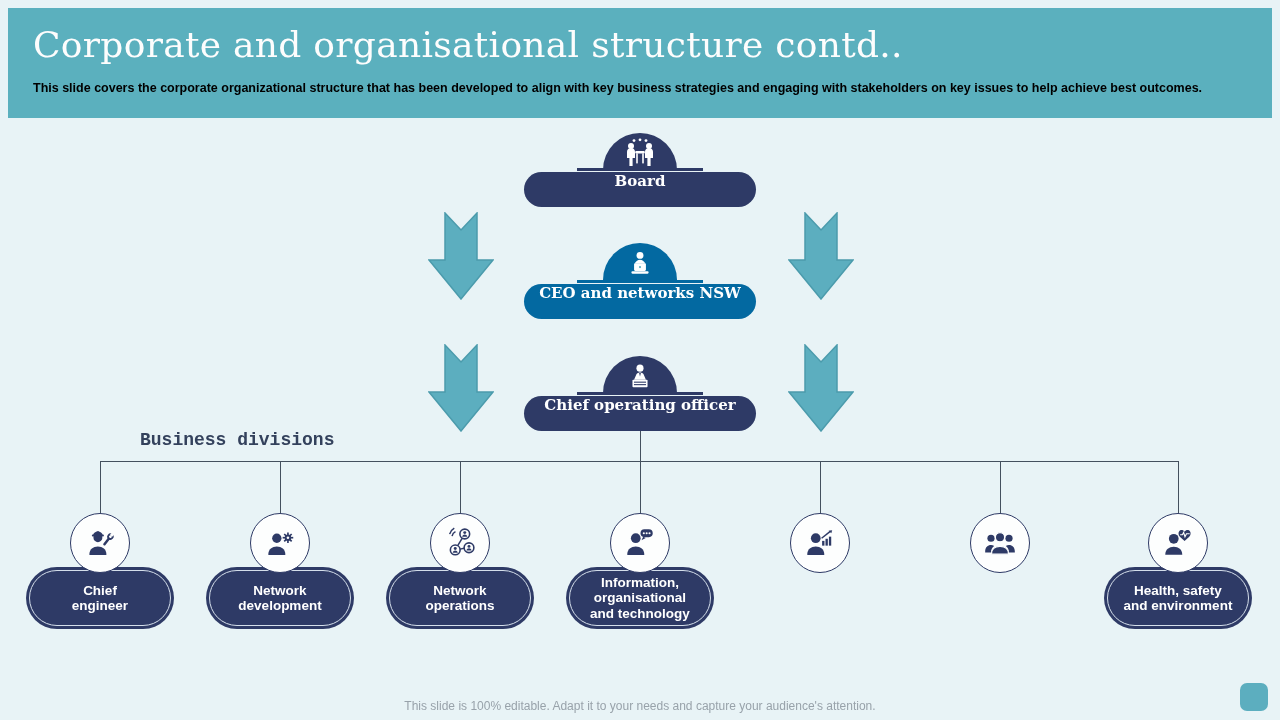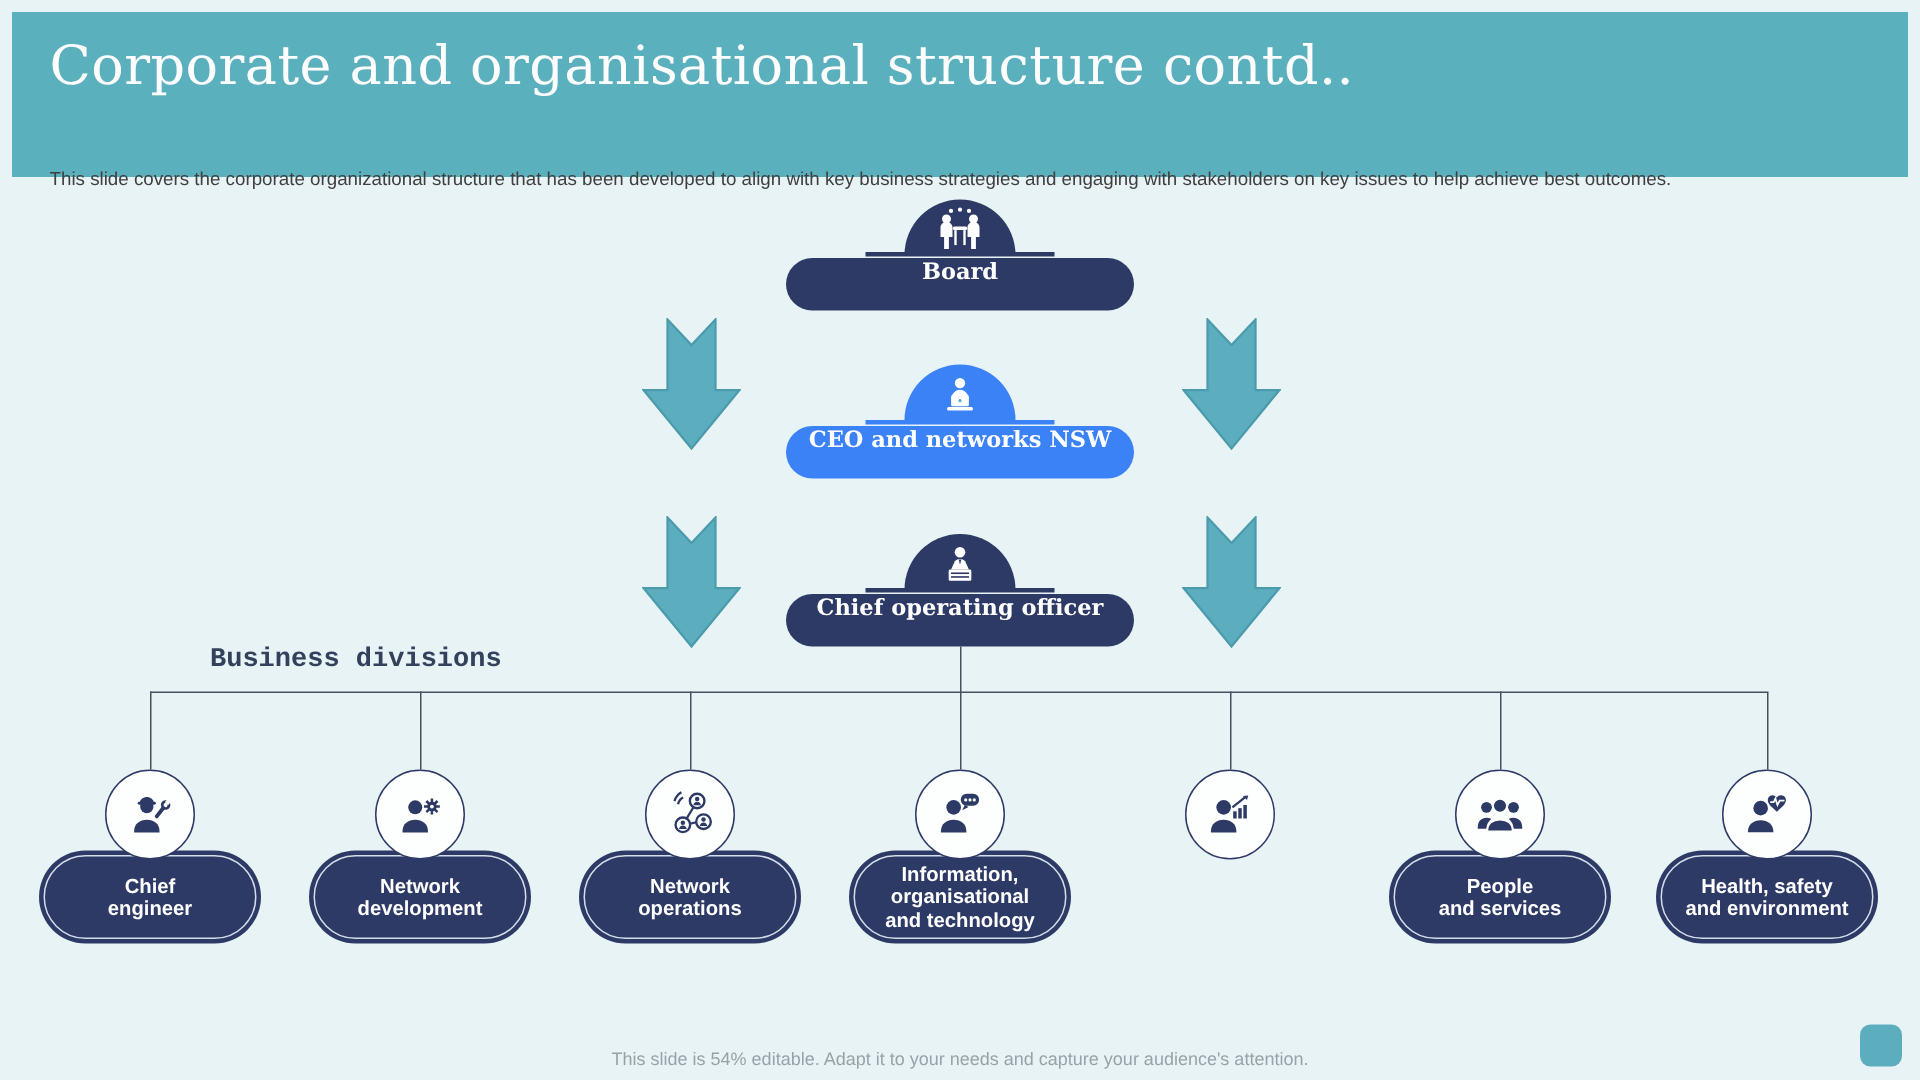--- a/index.html
+++ b/index.html
@@ -2,32 +2,32 @@
 <html><head>
 <meta charset="utf-8">
 <style>
   html,body{margin:0;padding:0;}
   .stage{position:relative;width:1280px;height:720px;background:#E8F3F6;overflow:hidden;
          font-family:"Liberation Sans",sans-serif;}
   
   .header{position:absolute;left:8px;top:8px;width:1264px;height:110px;background:#5BB0BE;}
   .title{position:absolute;left:25px;top:16px;width:1200px;color:#FDFDFD;
          font-family:"DejaVu Serif",serif;font-size:36px;font-weight:500;letter-spacing:.3px;}
-  .subtitle{position:absolute;left:25px;top:73px;width:1180px;color:#404040;
-         font-size:12.5px;font-weight:400;margin-top:31px;}
+  .subtitle{position:absolute;left:25px;top:73px;width:1180px;color:#000000;
+         font-size:12.5px;font-weight:700;}
   
   .dome{position:absolute;width:74px;height:37px;border-radius:37px 37px 0 0;
         display:flex;align-items:flex-end;justify-content:center;}
   .dome svg{margin-bottom:2px;}
   .bar{position:absolute;width:126px;height:3px;}
   .mainpill{position:absolute;width:232px;height:35px;border-radius:17.5px;
         display:flex;align-items:flex-start;justify-content:center;color:#fff;
         font-family:"DejaVu Serif",serif;font-weight:700;font-size:15px;}
   .navy{background:#2E3A66;}
-  .tealfill{background:#3b82f6;}
+  .tealfill{background:#0369a1;}
   
   .arrow{position:absolute;width:66px;height:88px;}
   
   .section-label{position:absolute;left:140px;top:430px;color:#33415C;
         font-family:Liberation Mono, monospace;font-weight:700;font-size:18px;}
   
   .hline{position:absolute;left:100px;top:461px;width:1078px;height:1px;background:#44505E;}
   .vline{position:absolute;width:1px;background:#44505E;}
   
   .circle{position:absolute;top:513px;width:60px;height:60px;border-radius:50%;
@@ -227,34 +227,30 @@
   <div class="circle" style="left:970px;">
     <svg width="36" height="36" viewBox="0 0 34 34" fill="#2E3A66">
       <circle cx="8.5" cy="12.5" r="3.4"></circle>
       <path d="M3 25c0-3.8 2.4-6 5.5-6 1.1 0 2.1.3 3 .9-1.9 1.5-3 3.7-3 6.1H3z"></path>
       <circle cx="25.5" cy="12.5" r="3.4"></circle>
       <path d="M31 25c0-3.8-2.4-6-5.5-6-1.1 0-2.1.3-3 .9 1.9 1.5 3 3.7 3 6.1H31z"></path>
       <circle cx="17" cy="11.5" r="4.4" stroke="#FDFEFE" stroke-width="1.2"></circle>
       <path d="M9 27c0-4.4 3.4-6.9 8-6.9s8 2.5 8 6.9v.6H9z" stroke="#FDFEFE" stroke-width="1.2"></path>
     </svg>
   </div>
-  <div class="divpill" style="left:926px;">
-    <span>People
-and services</span>
-  </div>
 
   <div class="circle" style="left:1148px;">
     <svg width="36" height="36" viewBox="0 0 34 34" fill="#2E3A66">
       <circle cx="13" cy="13" r="4.6"></circle>
       <path d="M5 27.8c0-4.6 3.6-7.2 8-7.2s8 2.6 8 7.2v.4H5z"></path>
       <path d="M23.2 6.4c1.2-2 4-2.1 5.2-.3 1 1.6.5 3.6-1 5.2l-4.2 3.9-4.2-3.9c-1.5-1.6-2-3.6-1-5.2 1.2-1.8 4-1.7 5.2.3z"></path>
       <polyline points="19,9.2 21.2,9.2 22.3,7 23.6,11 25,8.3 28,8.3" fill="none" stroke="#FDFEFE" stroke-width="1.1"></polyline>
     </svg>
   </div>
   <div class="divpill" style="left:1104px;">
     <span>Health, safety
 and environment</span>
   </div>
 
-  <div class="footer">This slide is 54% editable. Adapt it to your needs and capture your audience's attention.</div>
+  <div class="footer">This slide is 100% editable. Adapt it to your needs and capture your audience's attention.</div>
   <div class="corner-chip"></div>
 
 </div>
 
 </body></html>

